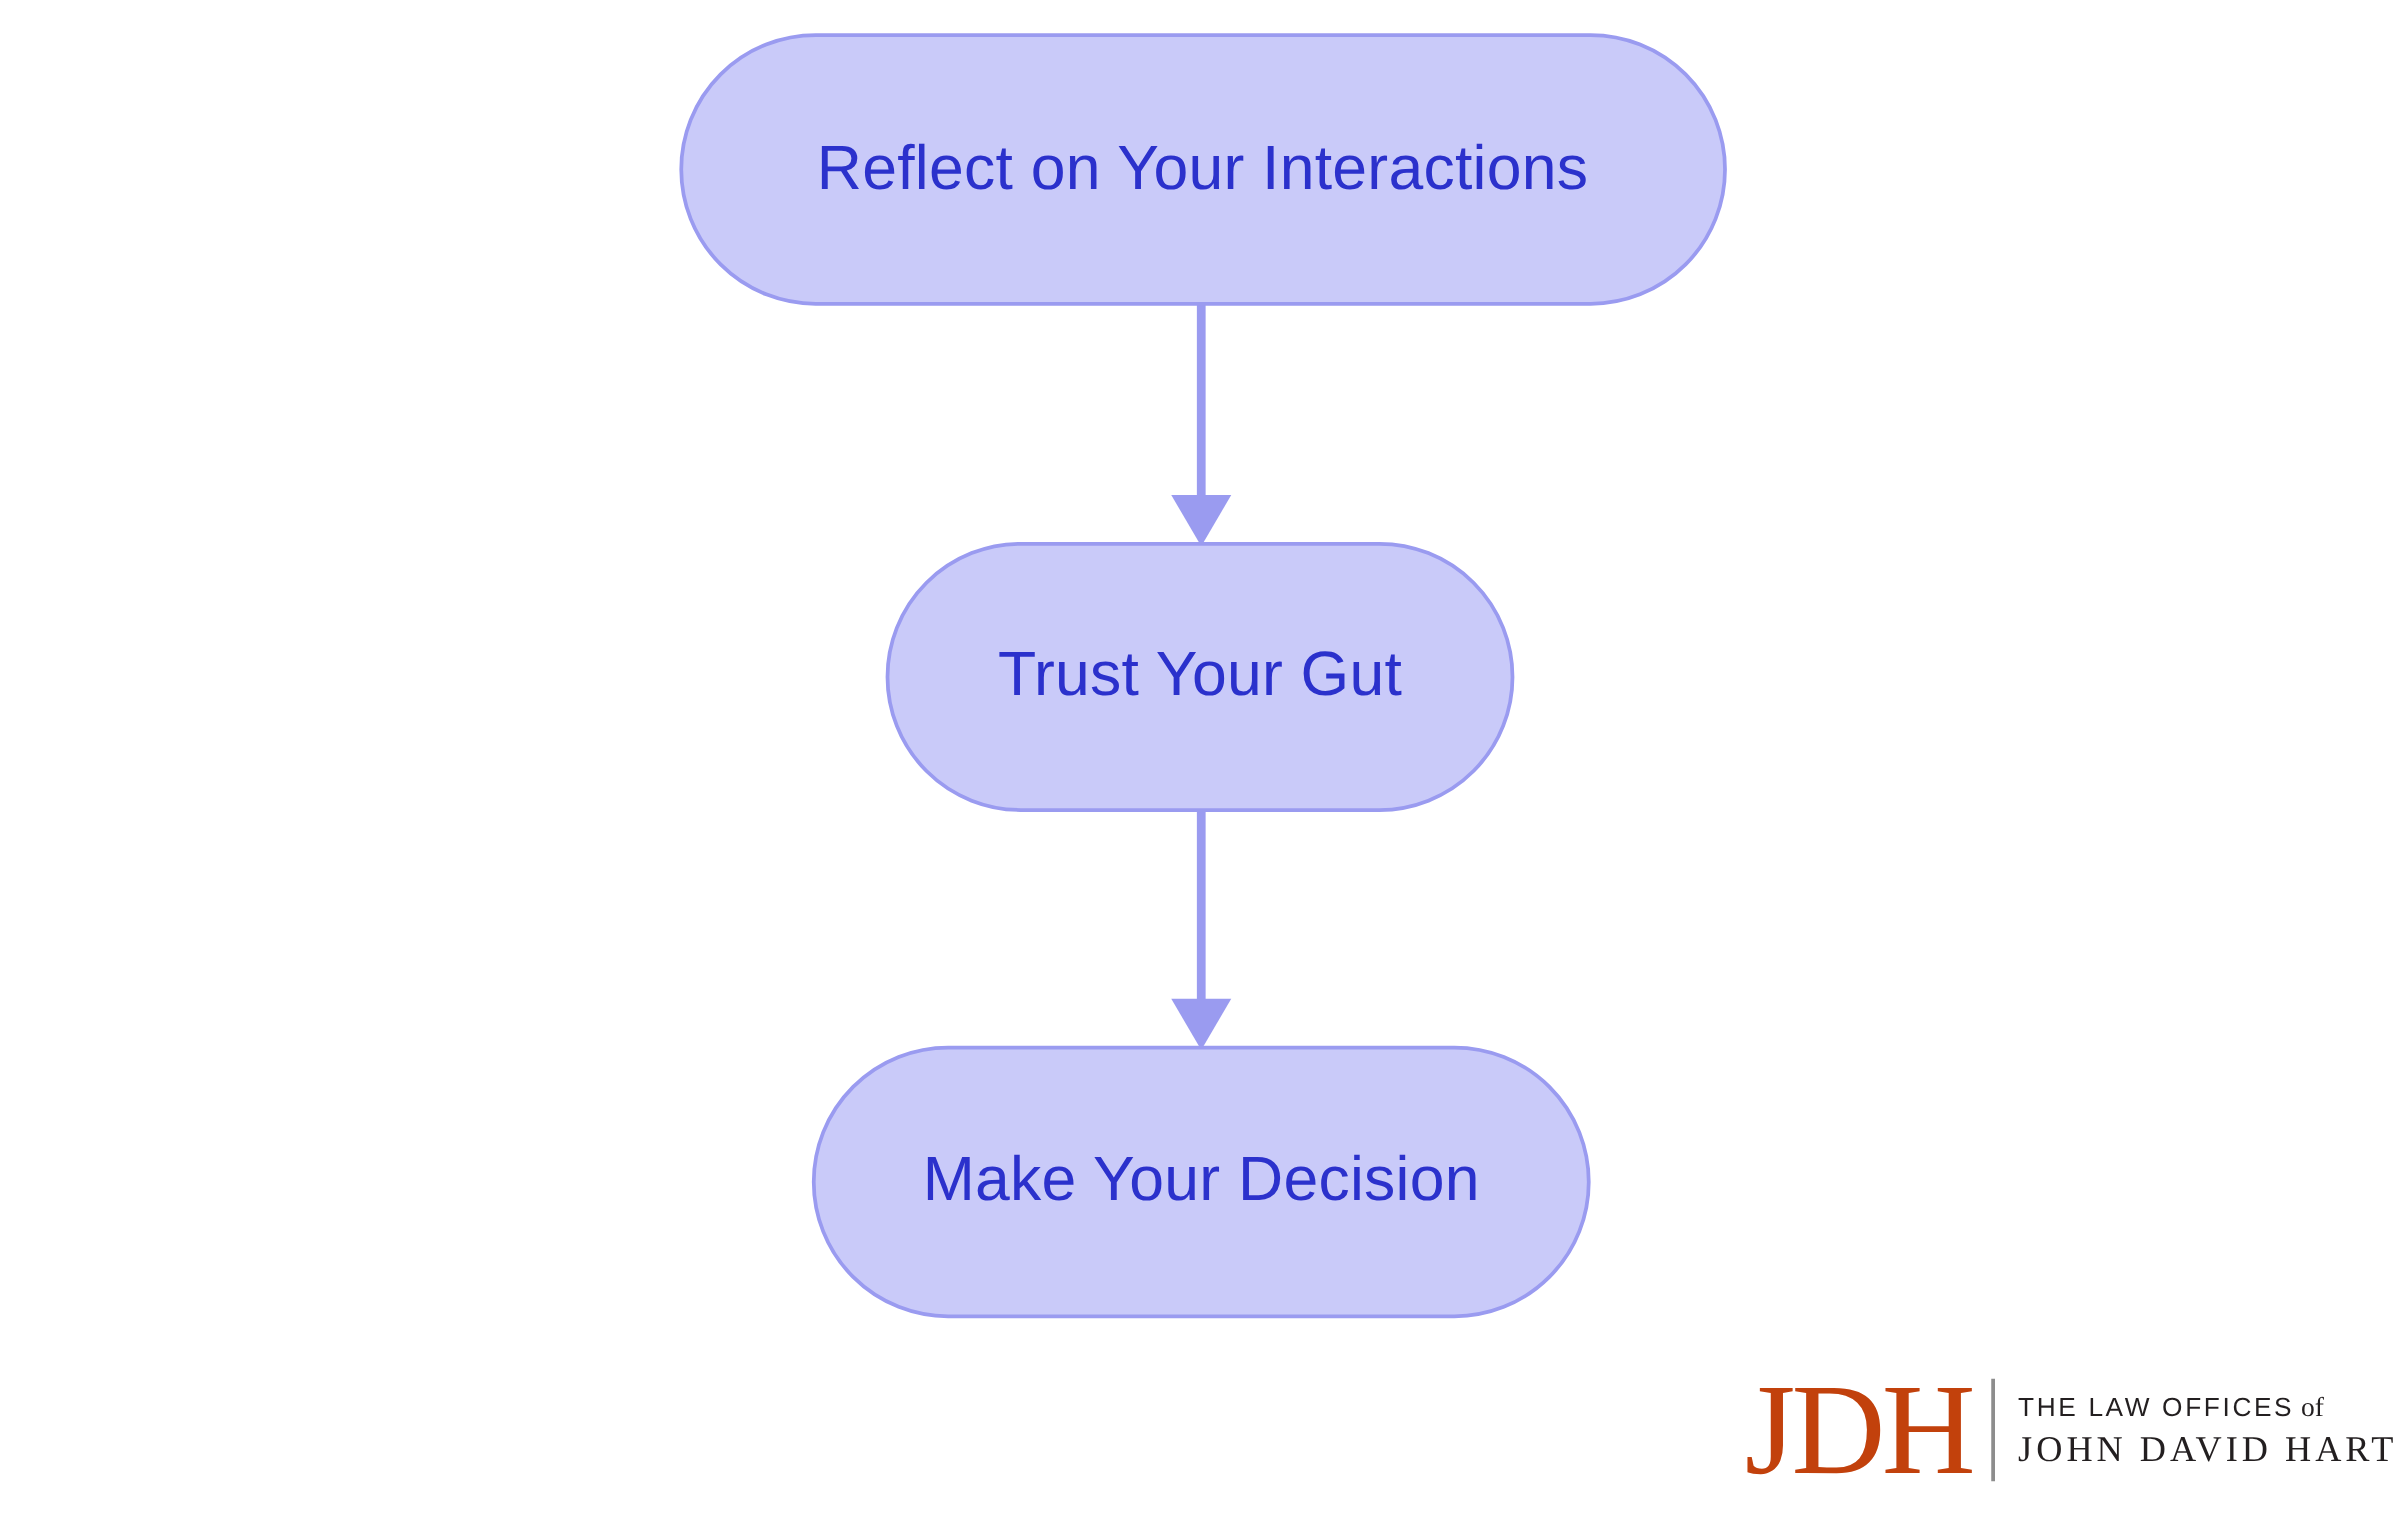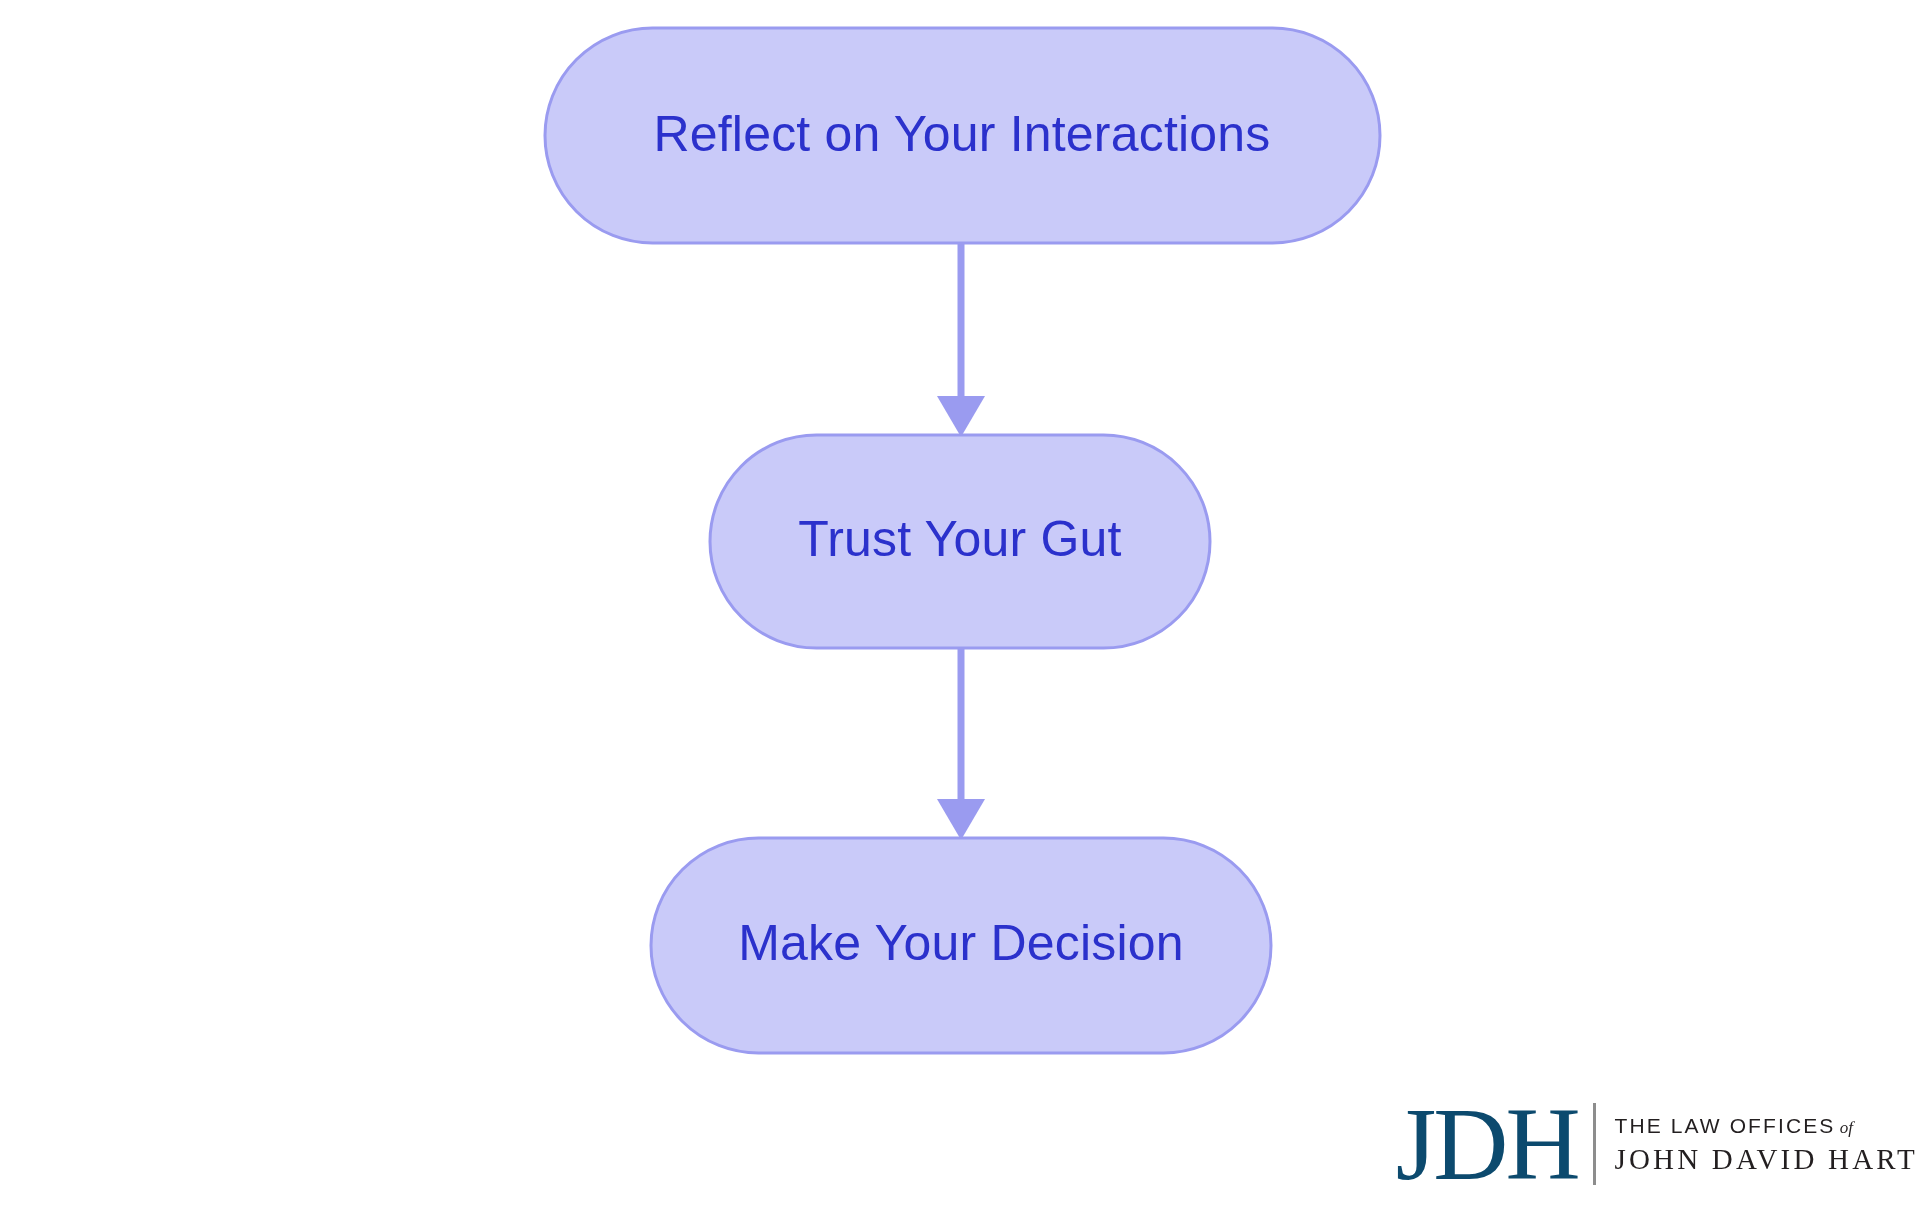--- a/index.html
+++ b/index.html
@@ -97,22 +97,21 @@
     font-family: "Liberation Sans", sans-serif;
     font-size: 21px;
     letter-spacing: 2.1px;
     font-weight: 400;
     white-space: nowrap;
     margin-bottom: 7px;
   }
 
   #logo-tagline .of {
     font-family: "Liberation Serif", serif;
-    font-style: italic;
-    font-size: 17px;
+    font-size: 22px;
     letter-spacing: 0;
   }
 
   #logo-firm {
     font-family: "Liberation Serif", serif;
     font-size: 29px;
     letter-spacing: 3.2px;
     font-weight: 400;
     white-space: nowrap;
     line-height: 1;
@@ -146,21 +145,21 @@
     </g>
 
     <g>
       <rect class="node-shape" x="651" y="838" width="620" height="215" rx="107.5" ry="107.5" fill="#c9caf9" stroke="#9a9bf0"></rect>
       <text class="node-label" x="961" y="947" fill="#2b31cc">Make Your Decision</text>
     </g>
 
   </svg>
 
   <div id="logo">
-    <div id="logo-monogram" style="color: #0c4a6e;">JDH</div>
+    <div id="logo-monogram" style="color: #c2410c;">JDH</div>
     <div id="logo-divider" style="background: rgb(141, 141, 141);"></div>
     <div id="logo-text" style="color: rgb(35, 31, 32);">
       <div id="logo-tagline"><span>THE LAW OFFICES</span><span class="of"> of</span></div>
       <div id="logo-firm">JOHN DAVID HART</div>
     </div>
   </div>
 
 </div>
 
 </body></html>

